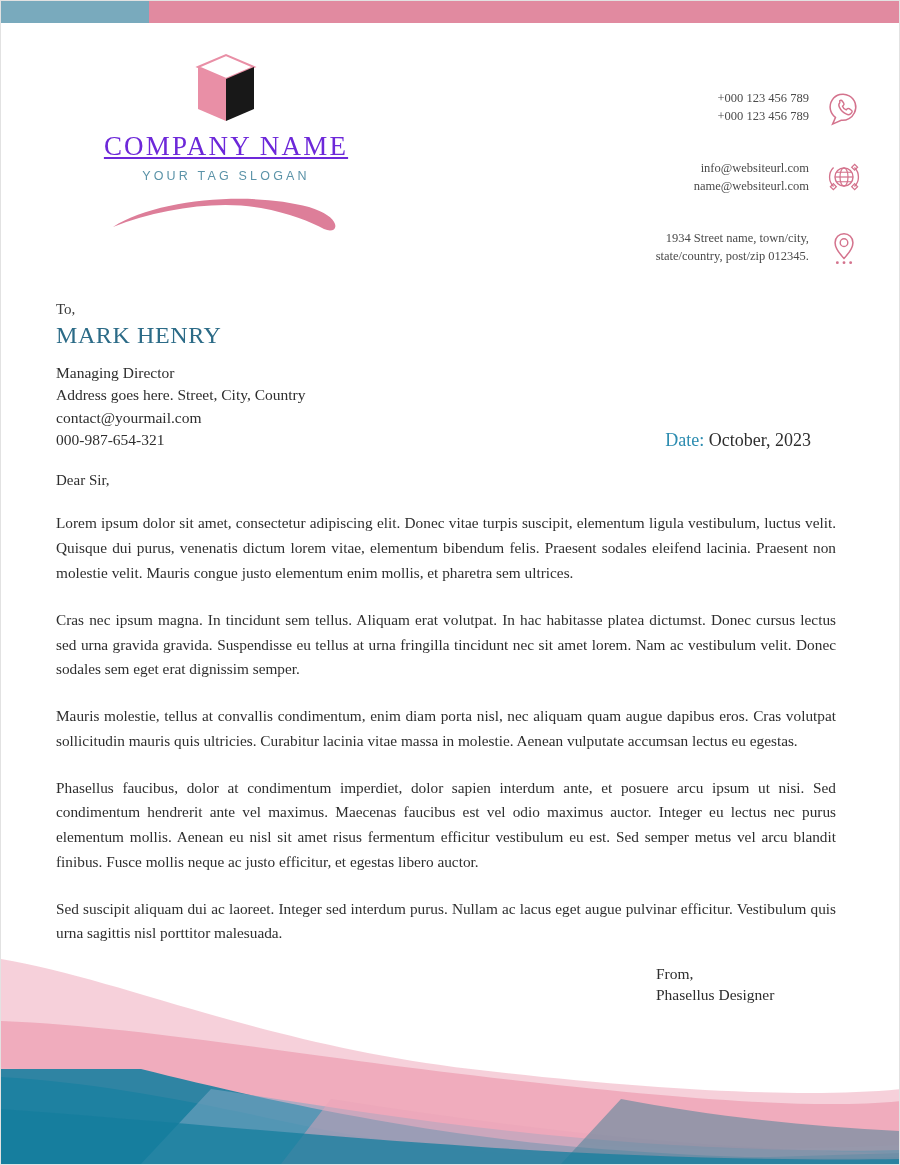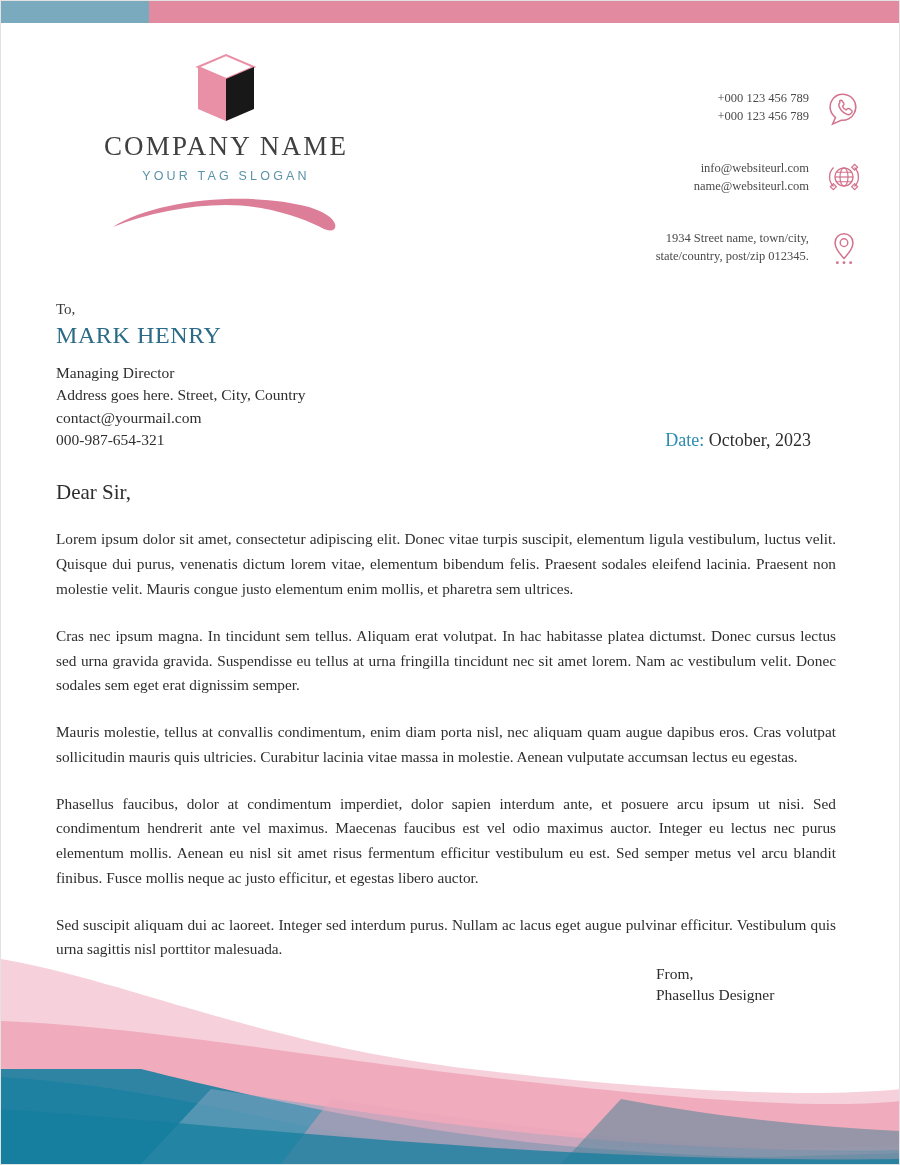--- a/index.html
+++ b/index.html
@@ -55,23 +55,24 @@
   }
   .logo-mark {
     width: 90px;
     height: 76px;
     margin: 0 auto 4px auto;
     display: block;
   }
   .company-name {
     font-size: 27px;
     letter-spacing: 2.2px;
-    color: #404040;
+    color: #6d28d9;
     font-family: "Liberation Serif", serif;
     white-space: nowrap;
+    text-decoration: underline;
   }
   .tag-slogan {
     font-size: 12.5px;
     letter-spacing: 3.2px;
     color: #5b93a8;
     margin-top: 7px;
     font-family: Liberation Sans, sans-serif;
   }
   .swoosh {
     display: block;
@@ -142,23 +143,23 @@
     right: 35px;
     top: 0;
     font-size: 18px;
     color: #2e2e2e;
     white-space: nowrap;
   }
   .date-label {
     color: #2c8cb0;
   }
   .salutation {
-    font-size: 21px;
-    color: #2e2e2e;
-    margin-top: 24px;
+    font-size: 15px;
+    color: #2e2e2e;
+    margin-top: 16px;
     margin-bottom: 0;
   }
   .para {
     font-size: 15.3px;
     line-height: 1.62;
     color: #2e2e2e;
     text-align: justify;
     margin: 22px 0 0 0;
     width: 780px;
   }

